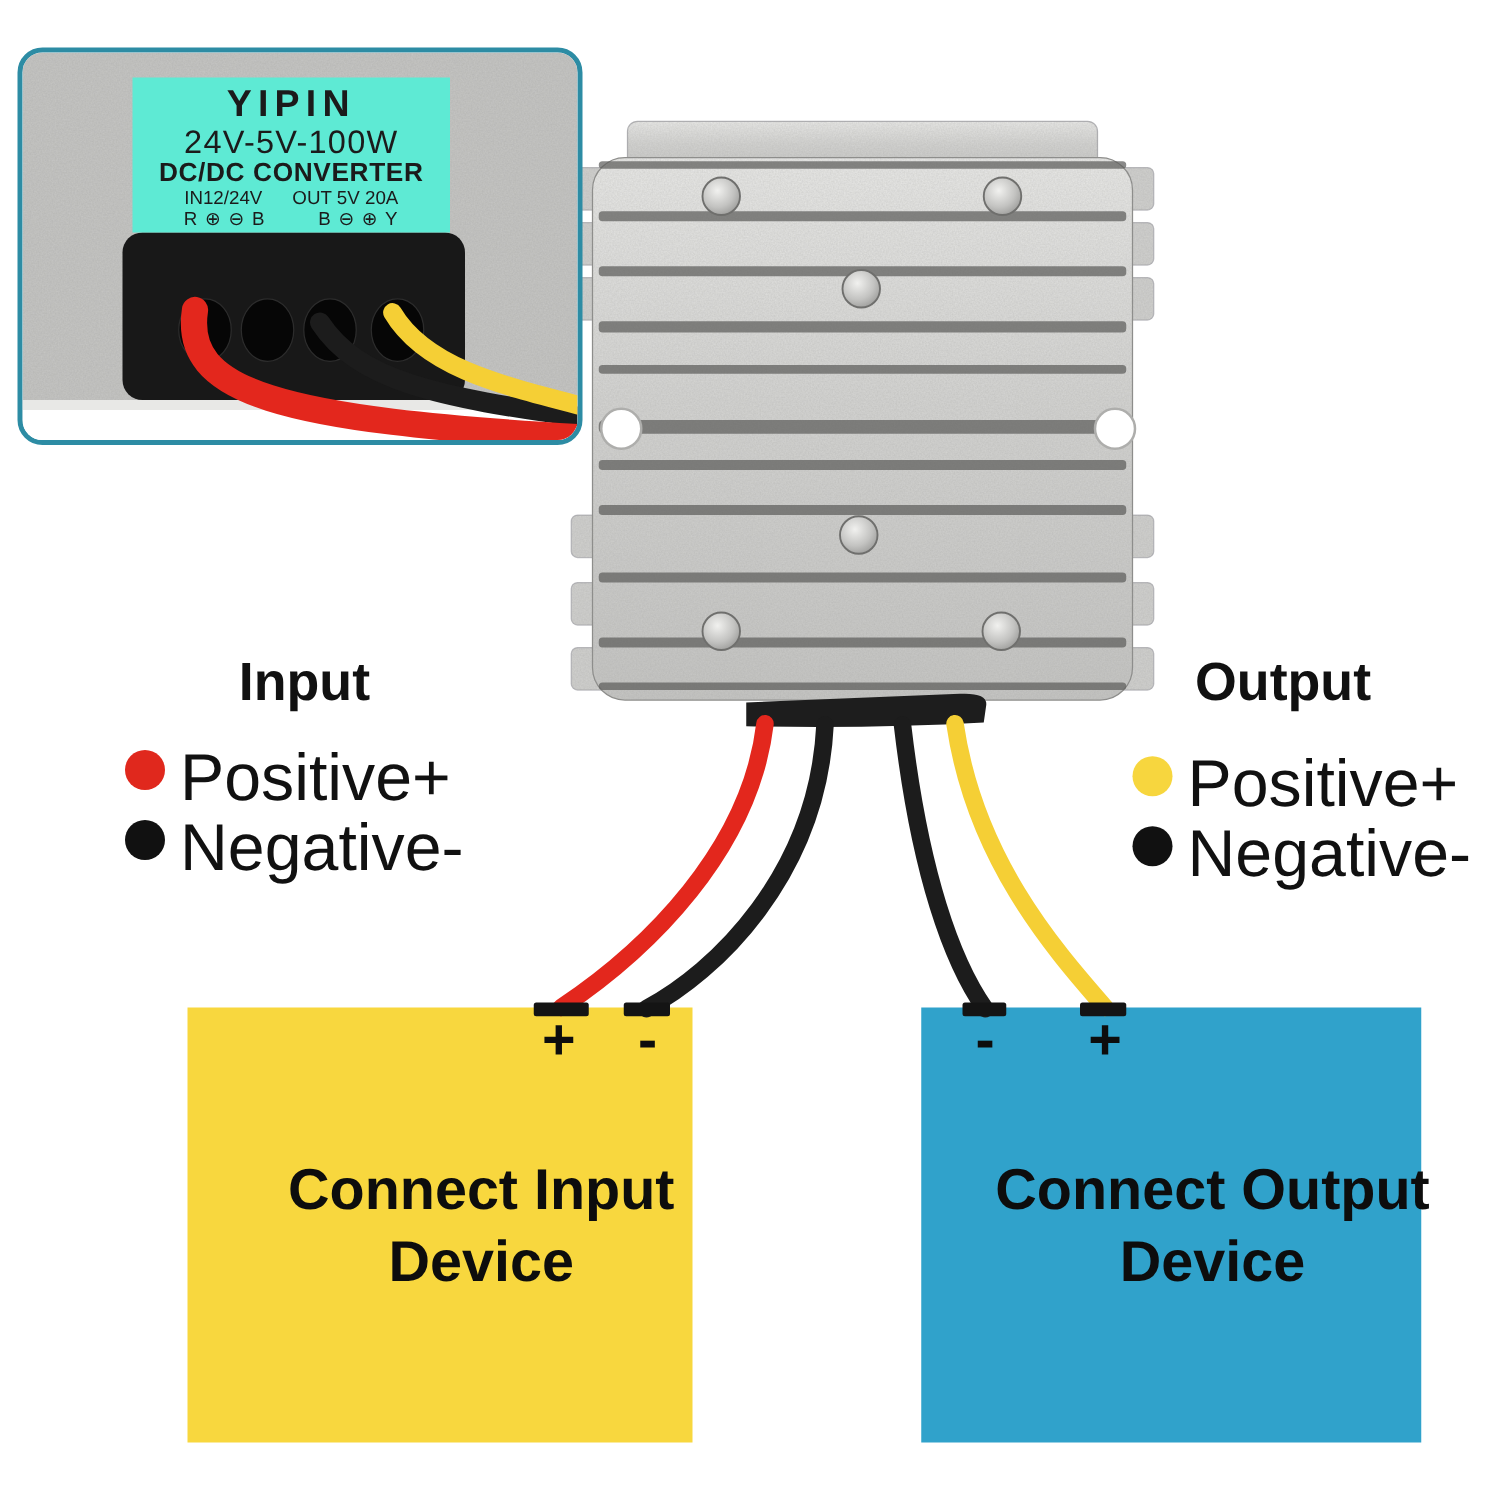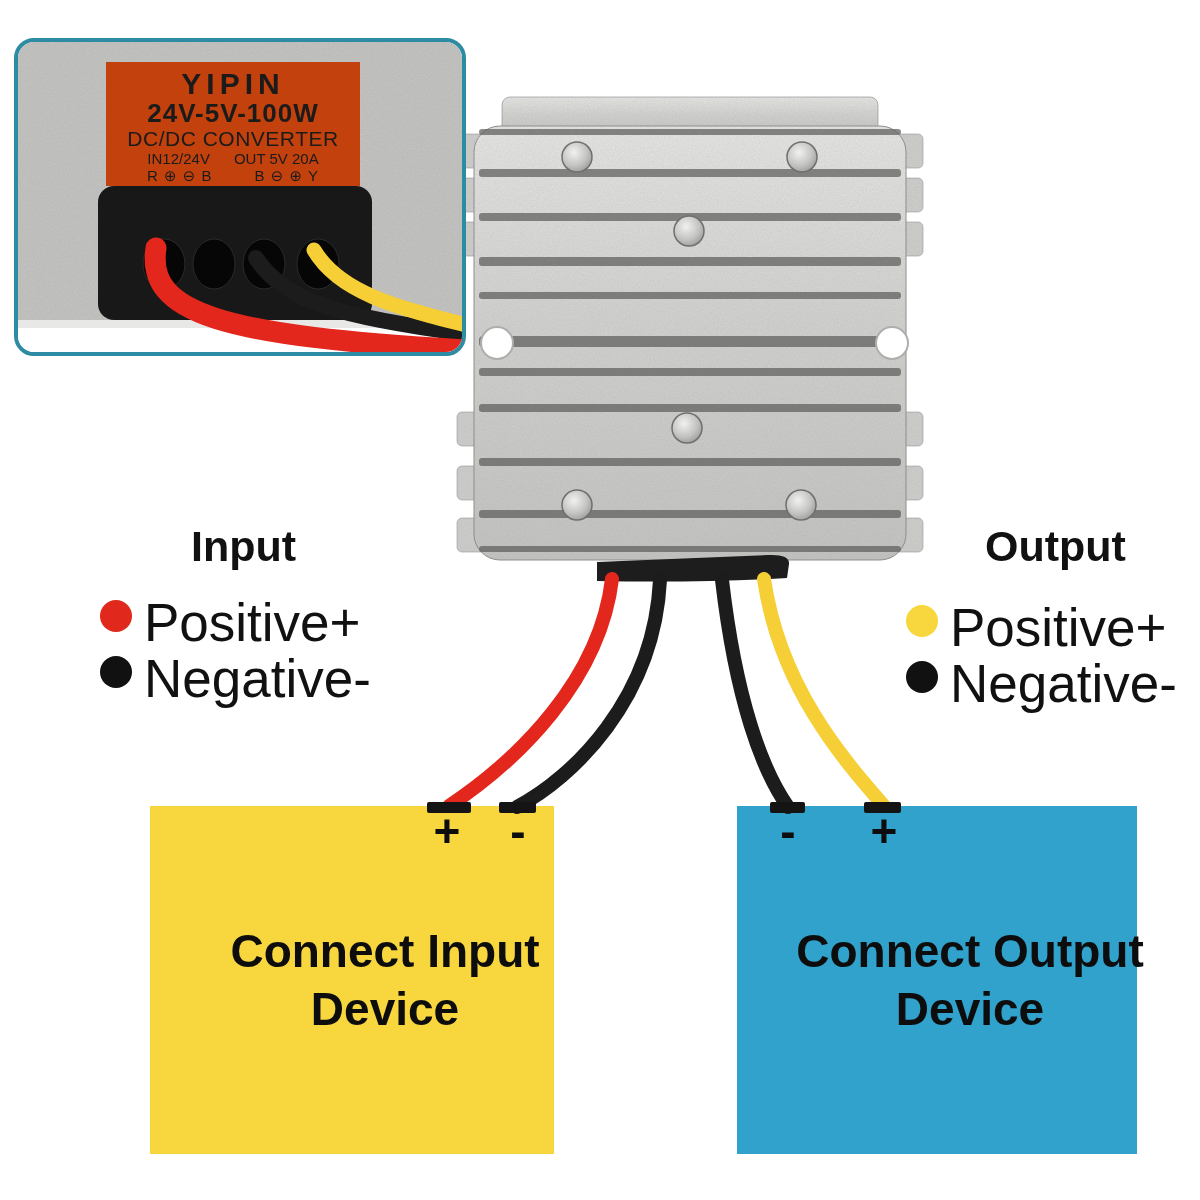--- a/index.html
+++ b/index.html
@@ -12,26 +12,26 @@
   #main-svg{position:absolute;left:0;top:0;width:1200px;height:1200px;z-index:2;}
 
   
   .inset{
     position:absolute;left:14px;top:38px;width:444px;height:310px;
     border:4px solid #2d8ca4;border-radius:20px;overflow:hidden;background:#fff;z-index:3;
   }
   .inset svg{position:absolute;left:0;top:0;}
   .device-label{
     position:absolute;left:88px;top:20px;width:254px;height:124px;
-    background:#c2410c;text-align:center;color:#1b1b1b;z-index:4;
+    background:#5eead4;text-align:center;color:#1b1b1b;z-index:4;
     padding-top:6px;box-sizing:border-box;
   }
   .lbl-brand{font-size:30px;font-weight:bold;letter-spacing:5px;line-height:32px;}
-  .lbl-model{font-size:26px;font-weight:bold;letter-spacing:1px;line-height:27px;}
-  .lbl-type{font-size:21px;font-weight:normal;line-height:23px;letter-spacing:.5px;}
+  .lbl-model{font-size:26px;font-weight:normal;letter-spacing:1px;line-height:27px;}
+  .lbl-type{font-size:21px;font-weight:bold;line-height:23px;letter-spacing:.5px;}
   .lbl-row{display:flex;justify-content:center;gap:24px;font-size:15px;font-weight:normal;line-height:17px;}
   .lbl-row.pins{gap:42px;letter-spacing:1px;text-align:center;}
 
   
   .legend-title{position:absolute;font-size:43px;font-weight:bold;z-index:1;}
   .legend-dot{position:absolute;width:32px;height:32px;border-radius:50%;z-index:1;}
   .legend-label{position:absolute;font-size:53px;z-index:1;}
 
   
   .device-box{position:absolute;top:806px;height:348px;z-index:1;}
@@ -162,21 +162,21 @@
     </div>
   </div>
 </div>
 
 <div class="legend-title" style="left:175px;top:522px;margin-left:16px;">Input</div>
 <span class="legend-dot" style="left: 100px; top: 600px; background: rgb(224, 40, 29);"></span>
 <div class="legend-label" style="left:144px;top:592px;">Positive+</div>
 <span class="legend-dot" style="left: 100px; top: 656px; background: rgb(17, 17, 17);"></span>
 <div class="legend-label" style="left:144px;top:648px;">Negative-</div>
 
-<div class="legend-title" style="left:956px;top:522px;margin-left:29px;">Output</div>
+<div class="legend-title" style="left:956px;top:522px;">Output</div>
 <span class="legend-dot" style="left: 906px; top: 605px; background: rgb(247, 214, 62);"></span>
 <div class="legend-label" style="left:950px;top:597px;">Positive+</div>
 <span class="legend-dot" style="left: 906px; top: 661px; background: rgb(17, 17, 17);"></span>
 <div class="legend-label" style="left:950px;top:653px;">Negative-</div>
 
 <div class="device-box" style="left: 150px; width: 404px; background: rgb(248, 215, 62);">
   <span class="term-sign" style="left:297px;">+</span>
   <span class="term-sign" style="left:368px;">-</span>
   <div class="box-label">
     <div>Connect Input</div>

